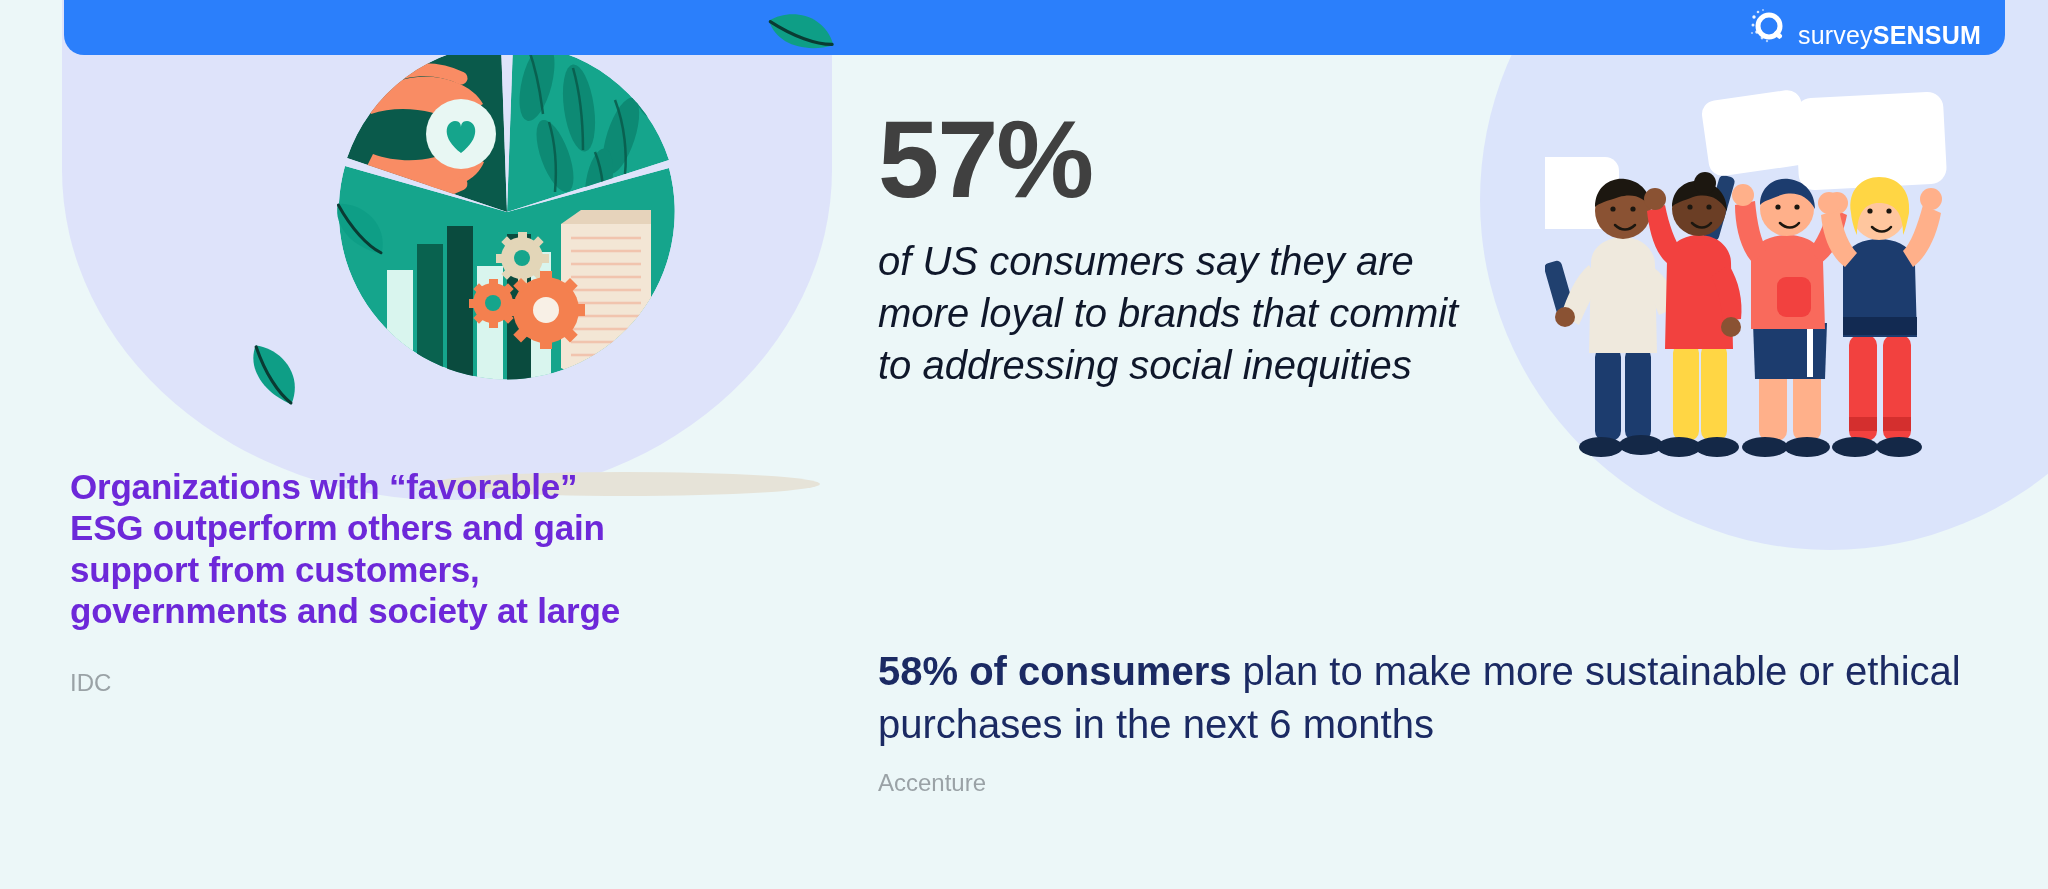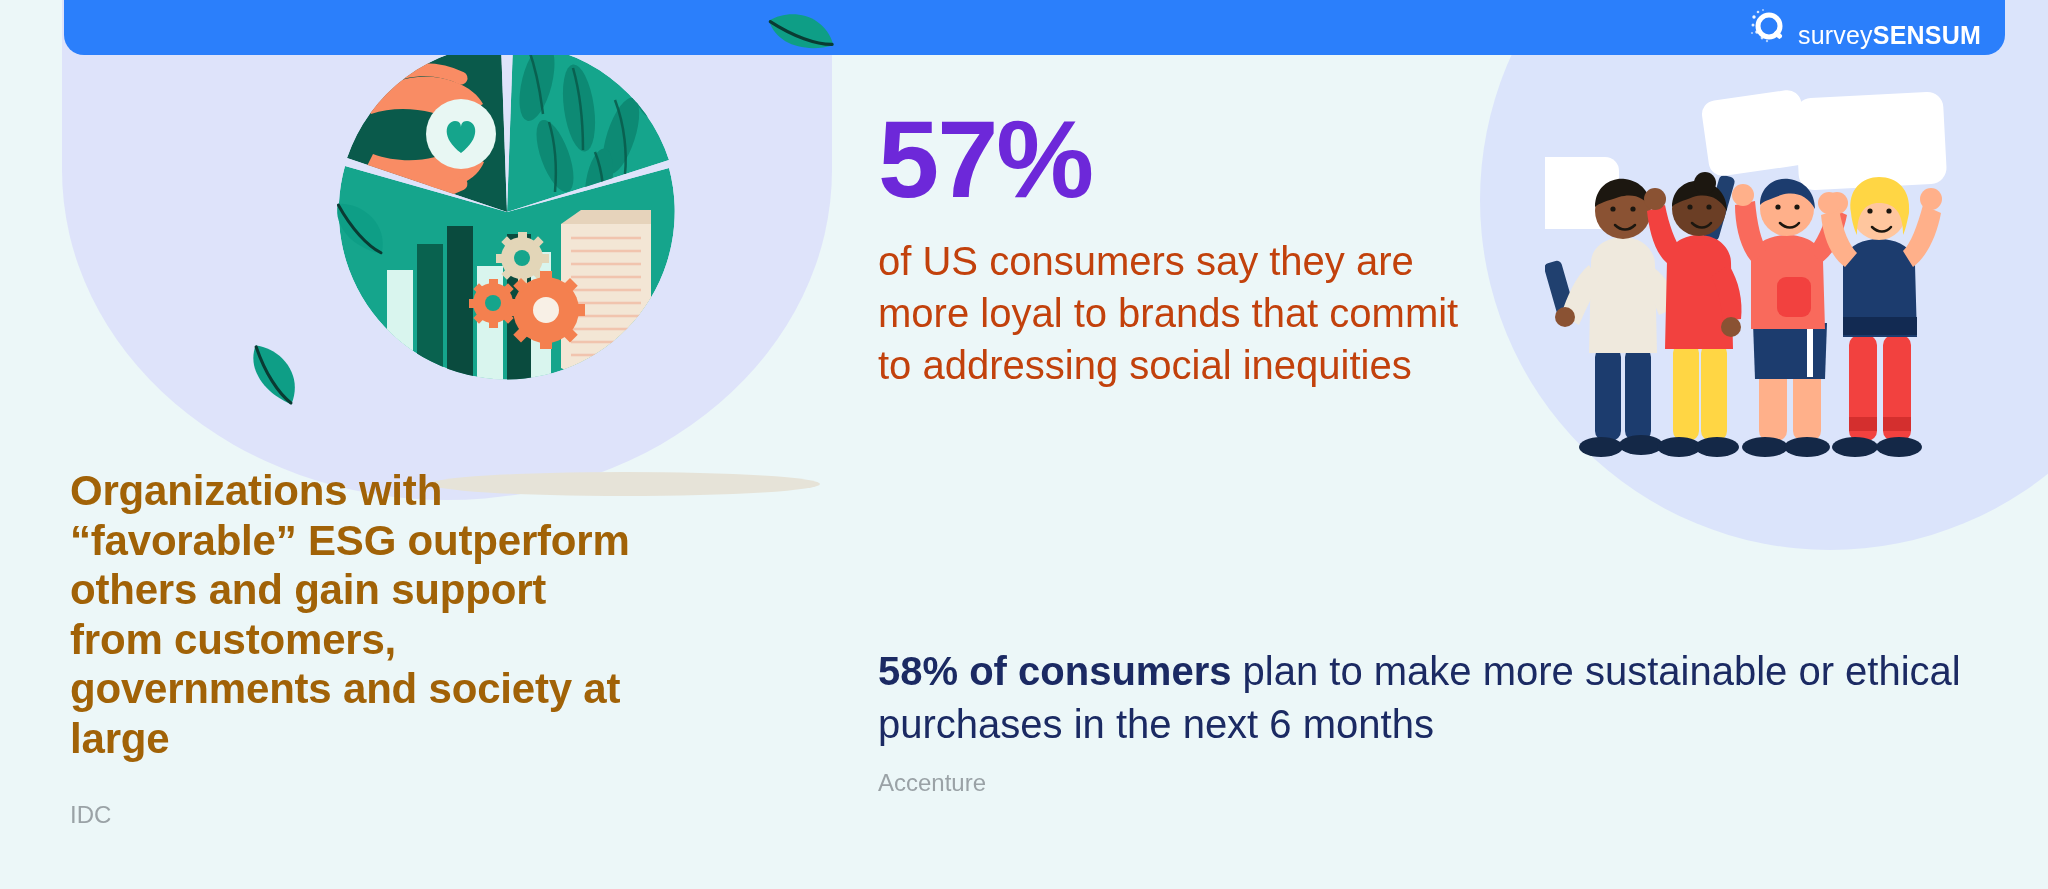--- a/index.html
+++ b/index.html
@@ -107,54 +107,55 @@
 
   
   .col-left {
     position: absolute;
     left: 70px;
     top: 466px;
     width: 580px;
     z-index: 9;
   }
   .headline-left {
-    color: #a16207;
+    color: #6d28d9;
     font-weight: 700;
-    font-size: 42px;
+    font-size: 35px;
     line-height: 1.18;
     letter-spacing: -0.2px;
   }
   .source {
     color: #9aa2a6;
     font-size: 24px;
     font-weight: 400;
     margin-top: 38px;
   }
 
   
   .col-mid {
     position: absolute;
     left: 878px;
     top: 105px;
     width: 620px;
     z-index: 9;
   }
   .big-stat {
-    color: #6d28d9;
+    color: #404040;
     font-weight: 700;
     font-size: 110px;
     line-height: 0.98;
     letter-spacing: -2px;
   }
   .stat-desc {
-    color: #c2410c;
+    color: #0f172a;
     font-size: 40px;
     font-weight: 400;
     line-height: 1.30;
     margin-top: 22px;
+    font-style: italic;
   }
   .col-mid .source { margin-top: 22px; }
 
   
   .bottom-stat {
     position: absolute;
     left: 878px;
     top: 645px;
     width: 1130px;
     z-index: 9;

